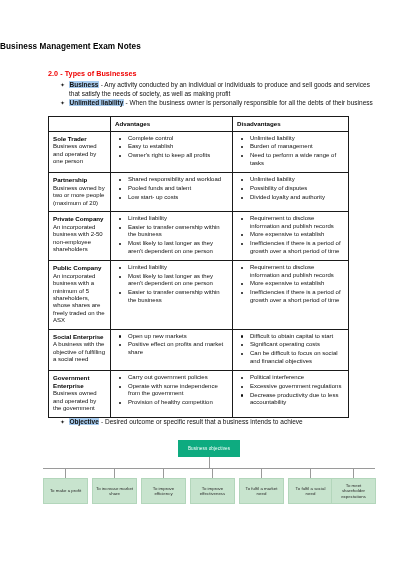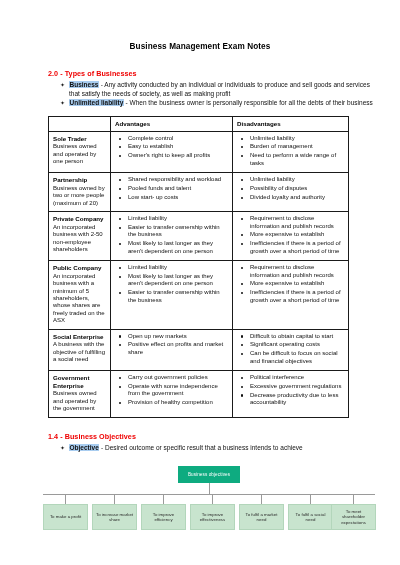--- a/index.html
+++ b/index.html
@@ -5,21 +5,20 @@
   html,body{margin:0;padding:0;background:#ffffff;}
   body{
     width:400px;height:565px;overflow:hidden;
     font-family:"Liberation Sans", sans-serif;
     color:#000;
     -webkit-font-smoothing:antialiased;
   }
   .page{position:relative;width:400px;height:565px;background:#fff;}
 
   .doc-title{
-    text-align:center;
     font-size:8.2px;
     font-weight:bold;
     letter-spacing:.1px;
     margin-top:42px;
   }
 
   .heading{
     color:#ef0000;
     font-weight:bold;
     font-size:7.2px;
@@ -302,21 +301,20 @@
             <li>Political interference</li>
             <li>Excessive government regulations</li>
             <li>Decrease productivity due to less accountability</li>
           </ul>
         </td>
       </tr>
 
     </tbody>
   </table>
 
-  <div class="heading second">1.4 - Business Objectives</div>
 
   <div class="bullets">
     <div class="bullet">
       <span class="dia">✦</span><span class="hl">Objective</span><span> - Desired outcome or specific result that a business intends to achieve</span>
     </div>
   </div>
 
   <div class="diagram">
     <div class="rootbox">Business objectives</div>
     <div class="vstem"></div>

